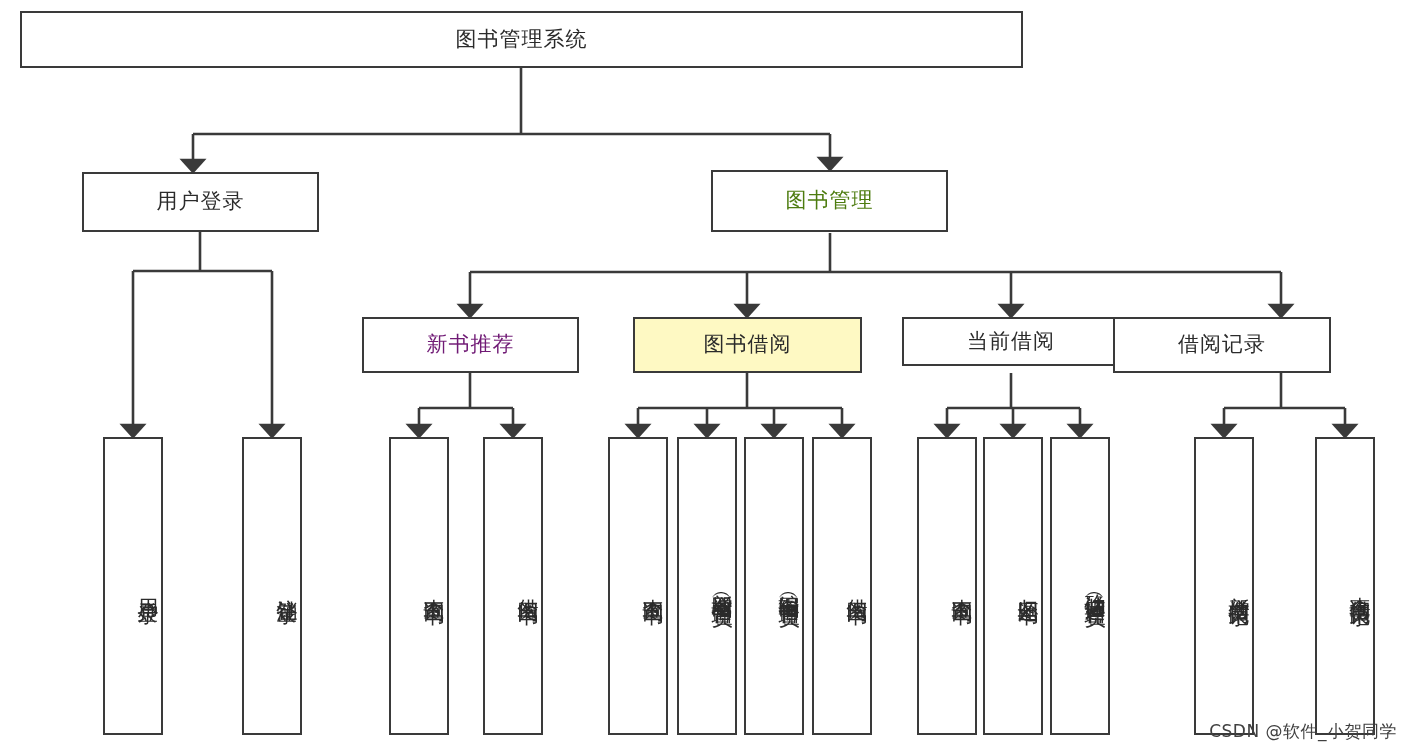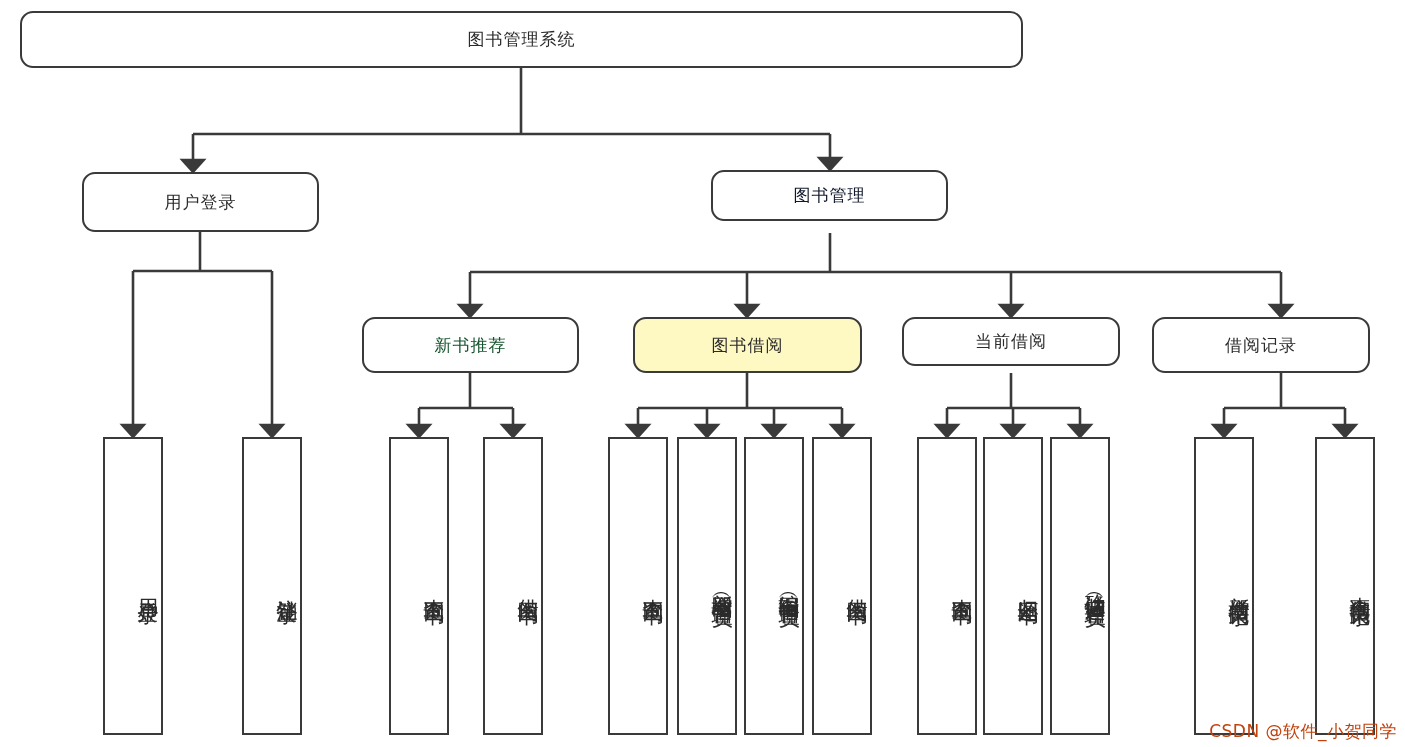--- a/index.html
+++ b/index.html
@@ -30,24 +30,23 @@
     position: absolute;
     box-sizing: border-box;
     border: 2.5px solid #3a3a3a;
     background: #ffffff;
     display: flex;
     align-items: center;
     justify-content: center;
     color: #2b2b2b;
   }
   .node.horiz {
-    font-size: 17px;
+    font-size: 21px;
     letter-spacing: 1px;
     line-height: 1.2;
-    border-radius: 13px;
   }
   .node.vert {
     writing-mode: vertical-rl;
     text-orientation: upright;
     font-size: 21px;
     line-height: 1.25;
     letter-spacing: 2px;
     padding-top: 6px;
     padding-bottom: 6px;
     align-items: flex-start;
@@ -126,34 +125,34 @@
     </g>
   </svg>
 
   <div class="node horiz" style="left: 20px; top: 11px; width: 1003px; height: 57px; border-color: rgb(58, 58, 58); background: rgb(255, 255, 255); color: rgb(43, 43, 43);">
     <span class="label">图书管理系统</span>
   </div>
 
   <div class="node horiz" style="left: 82px; top: 172px; width: 237px; height: 60px; border-color: rgb(58, 58, 58); background: rgb(255, 255, 255); color: rgb(43, 43, 43);">
     <span class="label">用户登录</span>
   </div>
-  <div class="node horiz" style="left: 711px; top: 170px; width: 237px; height: 51px; border-color: rgb(58, 58, 58); background: rgb(255, 255, 255); color: #0f172a;">
+  <div class="node horiz" style="left: 711px; top: 170px; width: 237px; height: 62px; border-color: rgb(58, 58, 58); background: rgb(255, 255, 255); color: #4d7c0f;">
     <span class="label">图书管理</span>
   </div>
 
-  <div class="node horiz" style="left: 362px; top: 317px; width: 217px; height: 56px; border-color: rgb(58, 58, 58); background: rgb(255, 255, 255); color: #14532d;">
+  <div class="node horiz" style="left: 362px; top: 317px; width: 217px; height: 56px; border-color: rgb(58, 58, 58); background: rgb(255, 255, 255); color: #701a75;">
     <span class="label">新书推荐</span>
   </div>
   <div class="node horiz" style="left: 633px; top: 317px; width: 229px; height: 56px; border-color: rgb(58, 58, 58); background: #fef9c3; color: rgb(43, 43, 43);">
     <span class="label">图书借阅</span>
   </div>
   <div class="node horiz" style="left: 902px; top: 317px; width: 218px; height: 49px; border-color: rgb(58, 58, 58); background: rgb(255, 255, 255); color: rgb(43, 43, 43);">
     <span class="label">当前借阅</span>
   </div>
-  <div class="node horiz" style="left: 1152px; top: 317px; width: 218px; height: 56px; border-color: rgb(58, 58, 58); background: rgb(255, 255, 255); color: rgb(43, 43, 43);">
+  <div class="node horiz" style="left: 1113px; top: 317px; width: 218px; height: 56px; border-color: rgb(58, 58, 58); background: rgb(255, 255, 255); color: rgb(43, 43, 43);">
     <span class="label">借阅记录</span>
   </div>
 
   <div class="node vert" style="left: 103px; top: 437px; width: 60px; height: 298px; border-color: rgb(58, 58, 58); background: rgb(255, 255, 255); color: rgb(43, 43, 43);">
     <span class="label">用户登录</span>
   </div>
   <div class="node vert" style="left: 242px; top: 437px; width: 60px; height: 298px; border-color: rgb(58, 58, 58); background: rgb(255, 255, 255); color: rgb(43, 43, 43);">
     <span class="label">注销登录</span>
   </div>
 
@@ -187,14 +186,14 @@
     <span class="label">确认归还（管理员）</span>
   </div>
 
   <div class="node vert" style="left: 1194px; top: 437px; width: 60px; height: 298px; border-color: rgb(58, 58, 58); background: rgb(255, 255, 255); color: rgb(43, 43, 43);">
     <span class="label">新增借阅记录</span>
   </div>
   <div class="node vert" style="left: 1315px; top: 437px; width: 60px; height: 298px; border-color: rgb(58, 58, 58); background: rgb(255, 255, 255); color: rgb(43, 43, 43);">
     <span class="label">查询借阅记录</span>
   </div>
 
-  <div id="watermark" style="color: #c2410c;">CSDN @软件_小贺同学</div>
+  <div id="watermark" style="color: #404040;">CSDN @软件_小贺同学</div>
 </div>
 
 </body></html>

